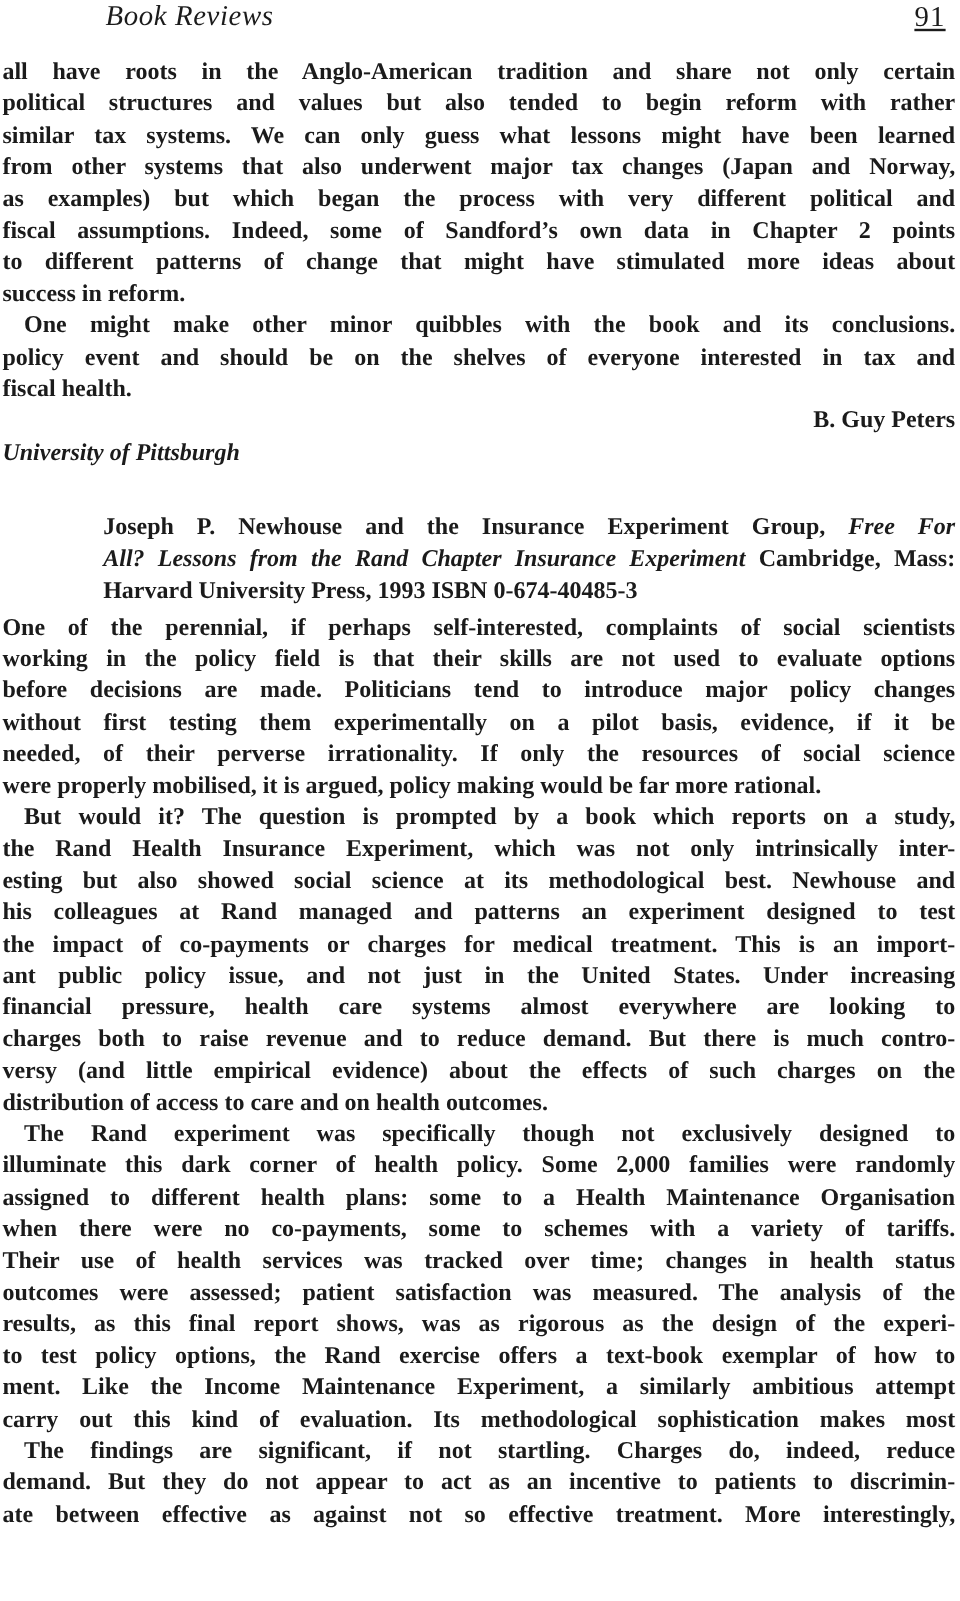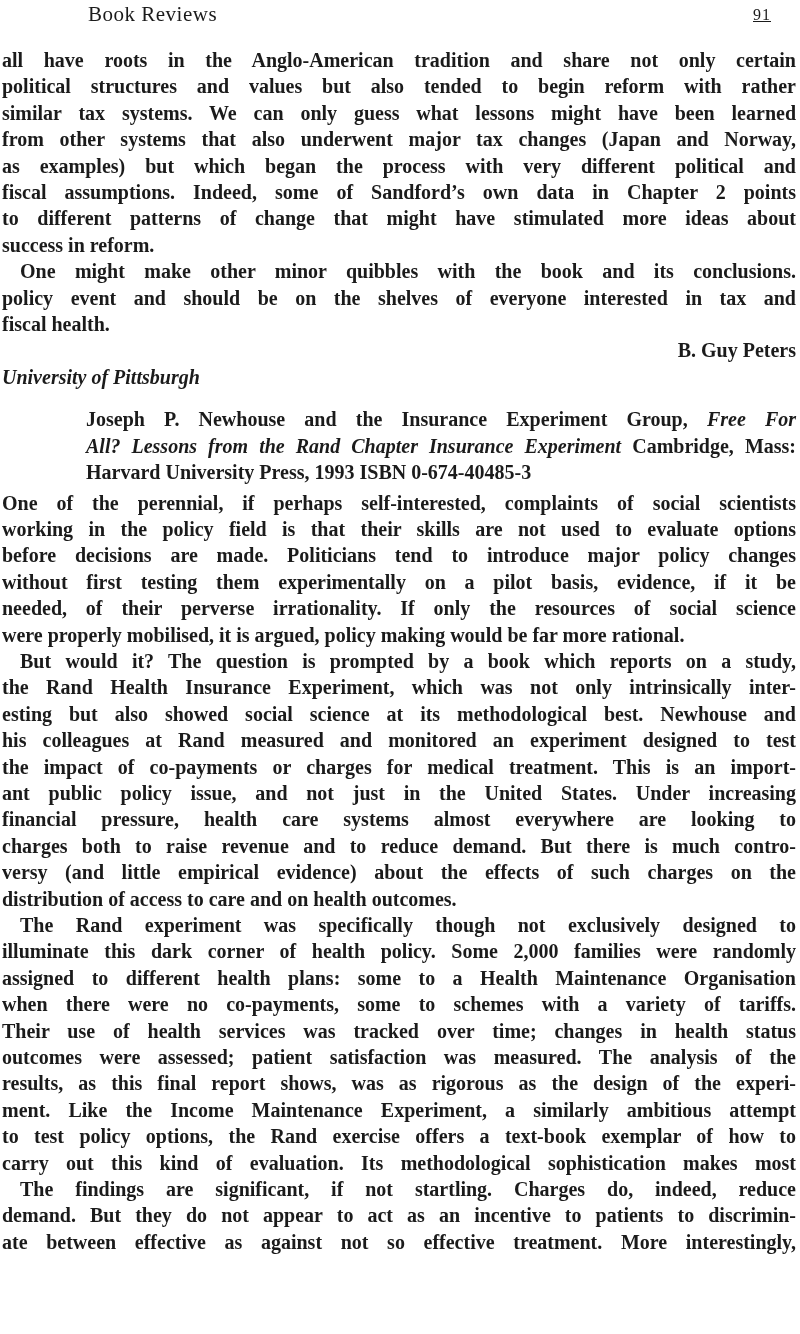--- a/index.html
+++ b/index.html
@@ -20,28 +20,29 @@
     box-sizing: border-box;
   }
   .running-header {
     position: relative;
     height: 47px;
   }
   .rh-title {
     position: absolute;
     left: 88px;
     top: 1px;
-    font-size: 21px;
+    font-style: italic;
+    font-size: 24px;
     letter-spacing: 0.5px;
   }
   .rh-page {
     position: absolute;
-    right: 29px;
+    right: 12px;
     top: 2px;
-    font-size: 16px;
+    font-size: 24px;
     letter-spacing: 1px;
     font-feature-settings: "onum";
     text-decoration: underline;
   }
   .flow {
     padding-left: 2px;
     padding-right: 4px;
     font-weight: bold;
   }
   .line {
@@ -53,21 +54,21 @@
     text-align-last: justify;
   }
   .line.ind {
     text-indent: 18px;
   }
   .para, .citation {
     margin: 0;
   }
   .citation {
     margin-left: 84px;
-    margin-top: 16px;
+    margin-top: 36px;
     margin-bottom: 4px;
   }
   .citation em {
     font-style: italic;
   }
   .sig {
     text-align: right;
   }
   .affil {
     font-style: italic;
@@ -109,38 +110,38 @@
         <div class="line jl">working in the policy field is that their skills are not used to evaluate options</div>
         <div class="line jl">before decisions are made. Politicians tend to introduce major policy changes</div>
         <div class="line jl">without first testing them experimentally on a pilot basis, evidence, if it be</div>
         <div class="line jl">needed, of their perverse irrationality. If only the resources of social science</div>
         <div class="line">were properly mobilised, it is argued, policy making would be far more rational.</div>
       </div>
       <div class="para">
         <div class="line jl ind">But would it? The question is prompted by a book which reports on a study,</div>
         <div class="line jl">the Rand Health Insurance Experiment, which was not only intrinsically inter-</div>
         <div class="line jl">esting but also showed social science at its methodological best. Newhouse and</div>
-        <div class="line jl">his colleagues at Rand measured and monitored an experiment designed to test</div>
+        <div class="line jl">his colleagues at Rand managed and patterns an experiment designed to test</div>
         <div class="line jl">the impact of co-payments or charges for medical treatment. This is an import-</div>
         <div class="line jl">ant public policy issue, and not just in the United States. Under increasing</div>
         <div class="line jl">financial pressure, health care systems almost everywhere are looking to</div>
         <div class="line jl">charges both to raise revenue and to reduce demand. But there is much contro-</div>
         <div class="line jl">versy (and little empirical evidence) about the effects of such charges on the</div>
         <div class="line">distribution of access to care and on health outcomes.</div>
       </div>
       <div class="para">
         <div class="line jl ind">The Rand experiment was specifically though not exclusively designed to</div>
         <div class="line jl">illuminate this dark corner of health policy. Some 2,000 families were randomly</div>
         <div class="line jl">assigned to different health plans: some to a Health Maintenance Organisation</div>
         <div class="line jl">when there were no co-payments, some to schemes with a variety of tariffs.</div>
         <div class="line jl">Their use of health services was tracked over time; changes in health status</div>
         <div class="line jl">outcomes were assessed; patient satisfaction was measured. The analysis of the</div>
         <div class="line jl">results, as this final report shows, was as rigorous as the design of the experi-</div>
+        <div class="line jl">to test policy options, the Rand exercise offers a text-book exemplar of how to</div>
         <div class="line jl">ment. Like the Income Maintenance Experiment, a similarly ambitious attempt</div>
-        <div class="line jl">to test policy options, the Rand exercise offers a text-book exemplar of how to</div>
         <div class="line jl">carry out this kind of evaluation. Its methodological sophistication makes most</div>
       </div>
       <div class="para">
         <div class="line jl ind">The findings are significant, if not startling. Charges do, indeed, reduce</div>
         <div class="line jl">demand. But they do not appear to act as an incentive to patients to discrimin-</div>
         <div class="line jl">ate between effective as against not so effective treatment. More interestingly,</div>
       </div>
     </div>
 </div>
 

